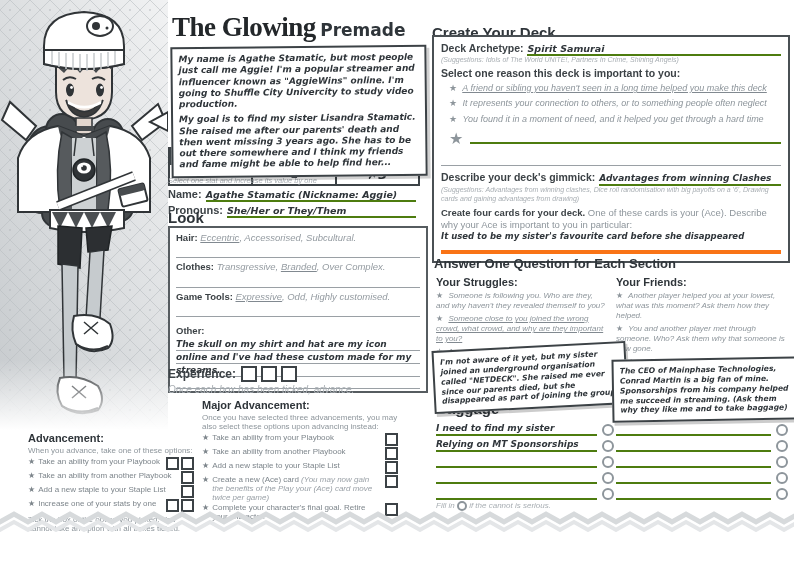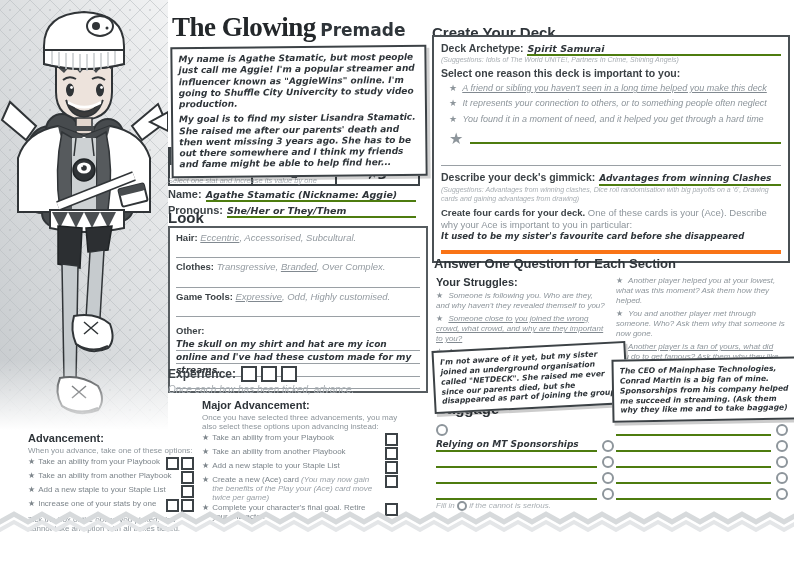--- a/index.html
+++ b/index.html
@@ -377,20 +377,21 @@
       <span class="star">★</span>
       <span class="usel">Someone close to you joined the wrong crowd, what crowd, and why are they important to you?</span>
     </div>
     <div class="q-item">
       <span class="star">★</span>
       <span>A group of people disrespect and bully you. Wh</span>
     </div>
   </div>
 
   <div class="abs" style="left:616px;top:276px;width:172px;">
+    <div class="q-head">Your Friends:</div>
     <div class="q-item">
       <span class="star">★</span>
       <span>Another player helped you at your lowest, what was this moment? Ask them how they helped.</span>
     </div>
     <div class="q-item">
       <span class="star">★</span>
       <span>You and another player met through someone. Who? Ask them why that someone is now gone.</span>
     </div>
     <div class="q-item">
       <span class="star">★</span>
@@ -403,20 +404,21 @@
   </div>
 
   <div class="abs note" style="left:612px;top:358px;width:176px;transform:rotate(-1deg);">
     <div class="hand">The CEO of Mainphase Technologies, Conrad Martin is a big fan of mine. Sponsorships from his company helped me succeed in streaming. (Ask them why they like me and to take baggage)</div>
   </div>
 
   <div class="abs head" style="left:436px;top:400px;font-size:15px;">Baggage</div>
 
   <div class="abs" style="left:436px;top:421px;width:178px;">
     <div class="bag-row">
+      <span class="fill hand">I need to find my sister</span>
       <span class="circ"></span>
     </div>
     <div class="bag-row">
       <span class="fill hand">Relying on MT Sponsorships</span>
       <span class="circ"></span>
     </div>
     <div class="bag-row">
       <span class="fill hand"></span>
       <span class="circ"></span>
     </div>

